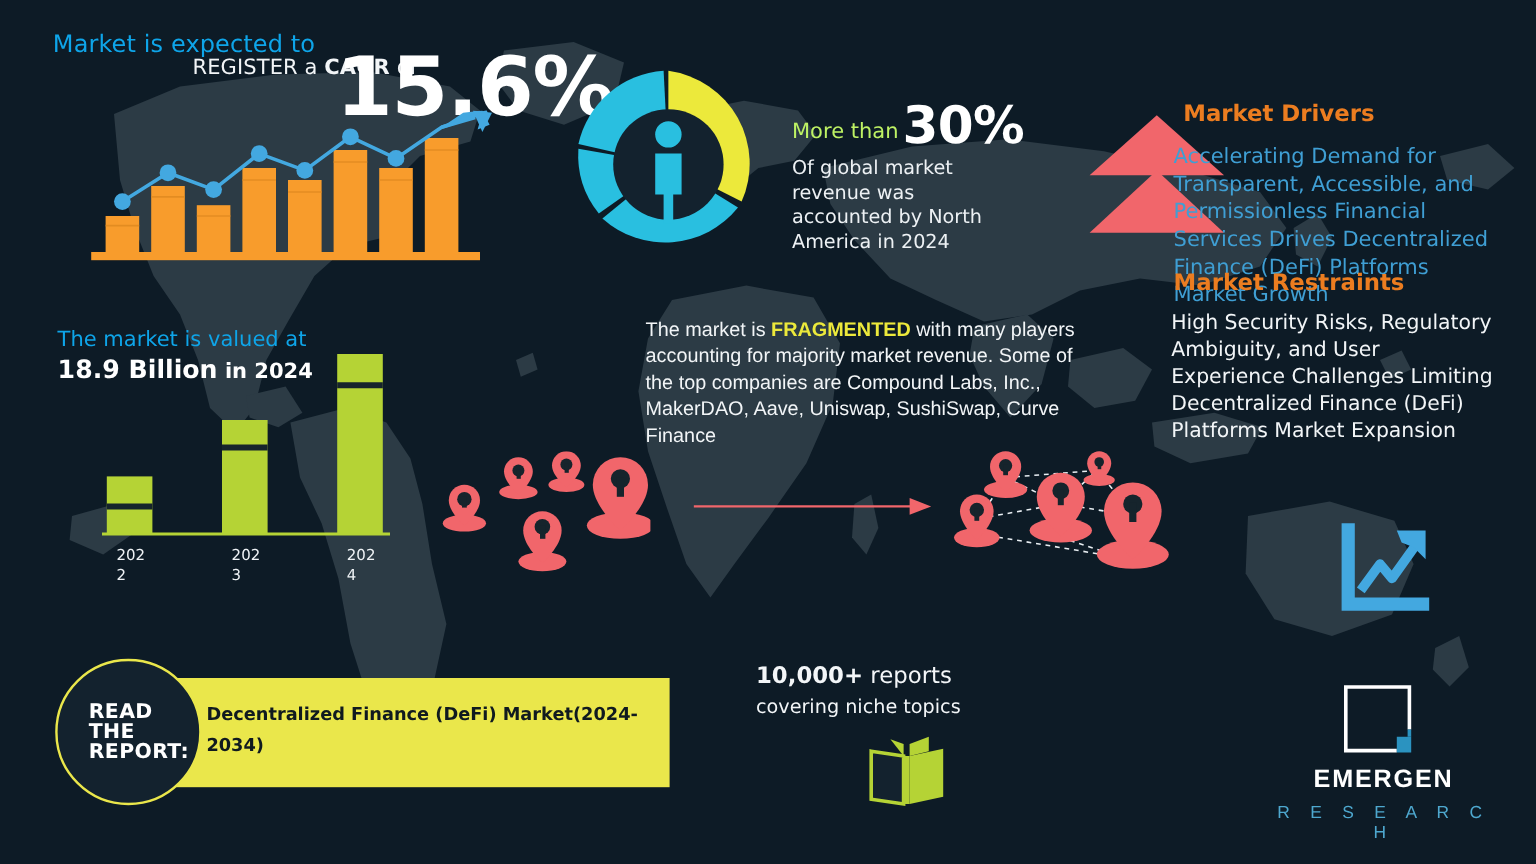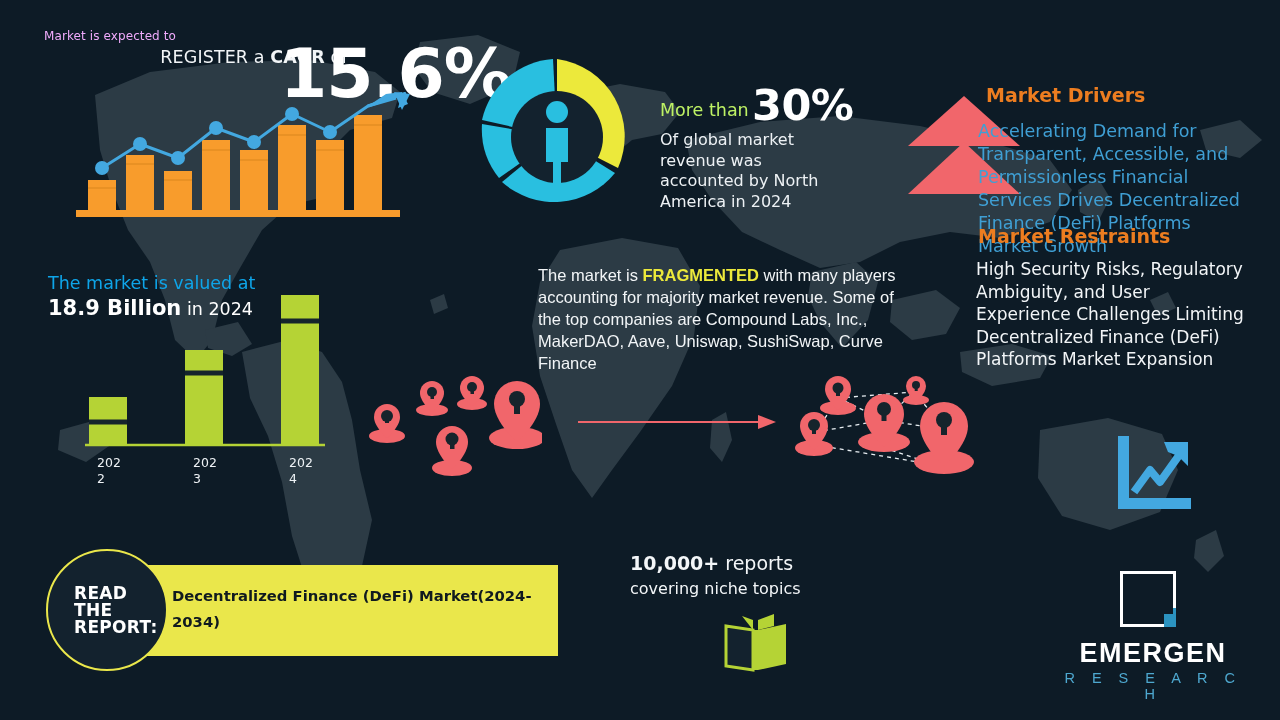--- a/index.html
+++ b/index.html
@@ -13,21 +13,21 @@
   .stage { position:absolute; inset:0; width:1280px; height:720px; }
 
   
   .worldmap { position:absolute; inset:0; z-index:0; opacity:1; }
 
   
   .abs { position:absolute; z-index:3; }
 
   
   #cagr-block { left:44px; top:26px; width:420px; }
-  .cagr-line1 { font-size:12px; line-height:21px; color:#f0abfc; letter-spacing:.1px; }
+  .cagr-line1 { font-size:20px; line-height:21px; color:#0ea5e9; letter-spacing:.1px; }
   .cagr-line2 { font-size:17.5px; line-height:21px; color:#f2f5f7; letter-spacing:.1px;text-align:center; }
   .cagr-line2 b { font-weight:bold; }
   #cagr-value {
     position:absolute; left:236px; top:14px;
     font-size:68px; font-weight:bold; line-height:68px;
     color:#ffffff; letter-spacing:-1px;
   }
 
   
   #orange-chart { left:72px; top:92px; width:340px; height:125px; }
@@ -49,21 +49,21 @@
   #drivers-head { left:986px; top:84px; font-size:19px; font-weight:bold; color:#ec7d20; }
   #drivers-body { left:978px; top:120px; width:262px; font-size:17.5px; line-height:23px; color:#3f9fd4; }
   #restraints-head { left:978px; top:225px; font-size:19px; font-weight:bold; color:#ec7d20; }
   #restraints-body { left:976px; top:258px; width:270px; font-size:17px; line-height:22.5px; color:#f2f5f7; }
 
   
   #valued-block { left:48px; top:272px; width:320px; }
   .val-line1 { font-size:17.5px; line-height:22px; color:#0ea5e9; }
   .val-line2 { font-size:21px; line-height:28px; color:#ffffff; }
   .val-line2 b { font-weight:bold; }
-  .val-line2 span.sub { font-size:17.5px; font-weight:normal; }
+  .val-line2 span.sub { font-size:17.5px; font-weight:bold; }
 
   
   #green-chart { left:85px; top:295px; width:245px; height:195px; }
   .gyear { position:absolute; width:34px; font-size:12.5px; line-height:16px; color:#eef2f5; text-align:left;}
 
   
   #fragmented { left:538px; top:264px; width:360px; font-size:16.5px; line-height:22px; color:#f2f5f7;
                 font-family:"Liberation Sans", sans-serif;}
   #fragmented b { color:#ece93b; font-weight:bold; }
 
@@ -91,21 +91,21 @@
   #reports-block { left:630px; top:550px; width:240px; }
   .rep-line1 { font-size:19px; line-height:26px; color:#f3f6f8; }
   .rep-line1 b { font-weight:bold; }
   .rep-line2 { font-size:16px; line-height:25px; color:#f3f6f8; }
   #book-icon { left:722px; top:612px; width:68px; height:60px; }
 
   
   #logo { left:1055px; top:568px; width:196px; height:132px; }
   #logo-square { position:absolute; left:62px; top:0px; width:62px; height:62px; }
   #logo-emergen { position:absolute; left:0; top:70px; width:196px; text-align:center;
-    font-size:27px; font-weight:bold; letter-spacing:1.5px; color:#ffffff;
+    font-size:21px; font-weight:bold; letter-spacing:1.5px; color:#ffffff;
     font-family:"Liberation Sans", sans-serif; }
   #logo-research { position:absolute; left:0; top:102px; width:196px; text-align:center;
     font-size:14.5px; letter-spacing:6.5px; color:#4ea8cf;
     font-family:"Liberation Sans", sans-serif; }
 </style>
 </head>
 <body>
 
 <div class="stage">
 

